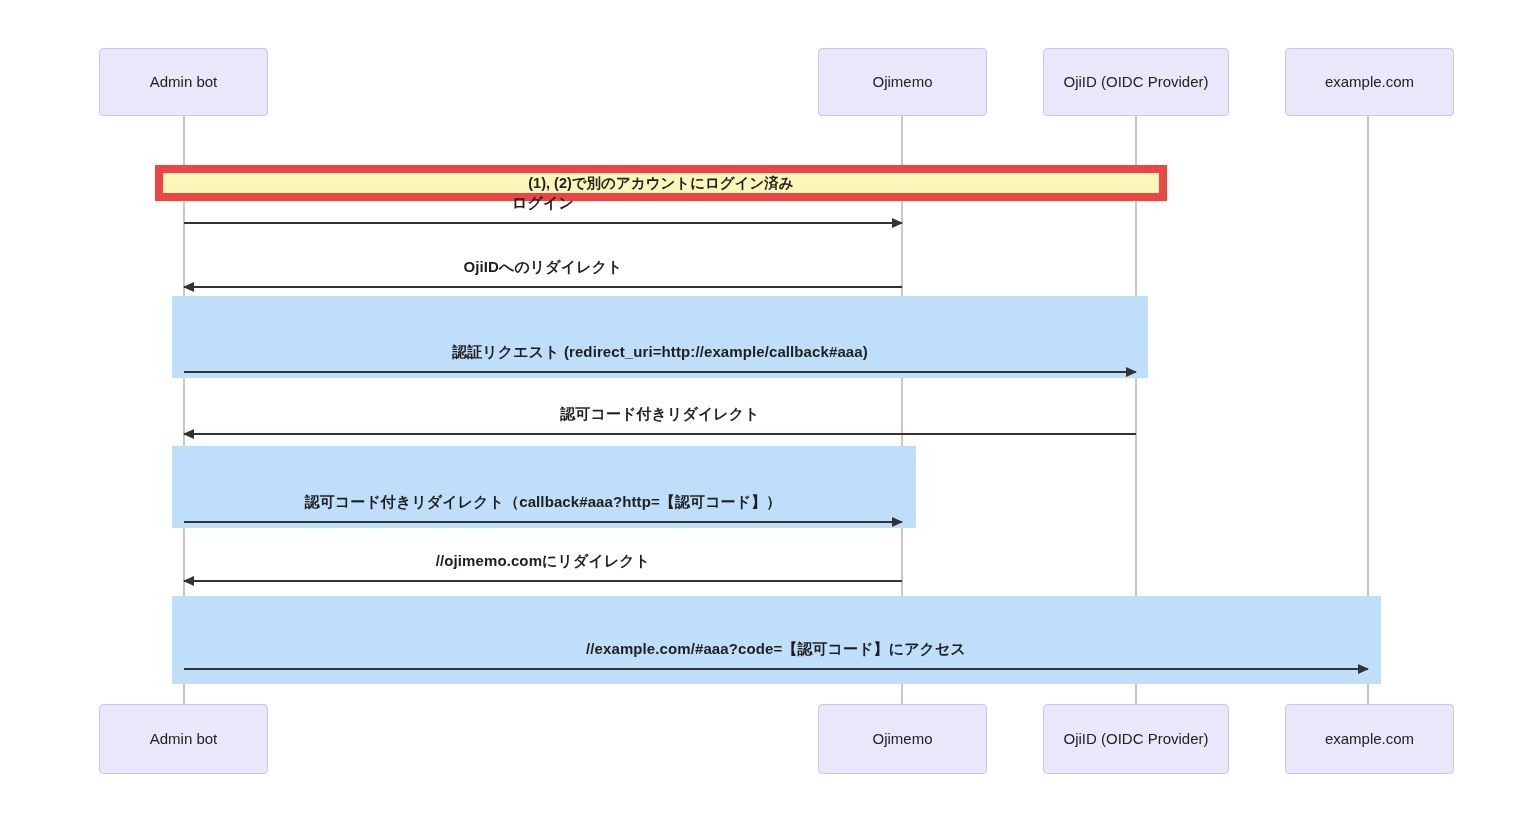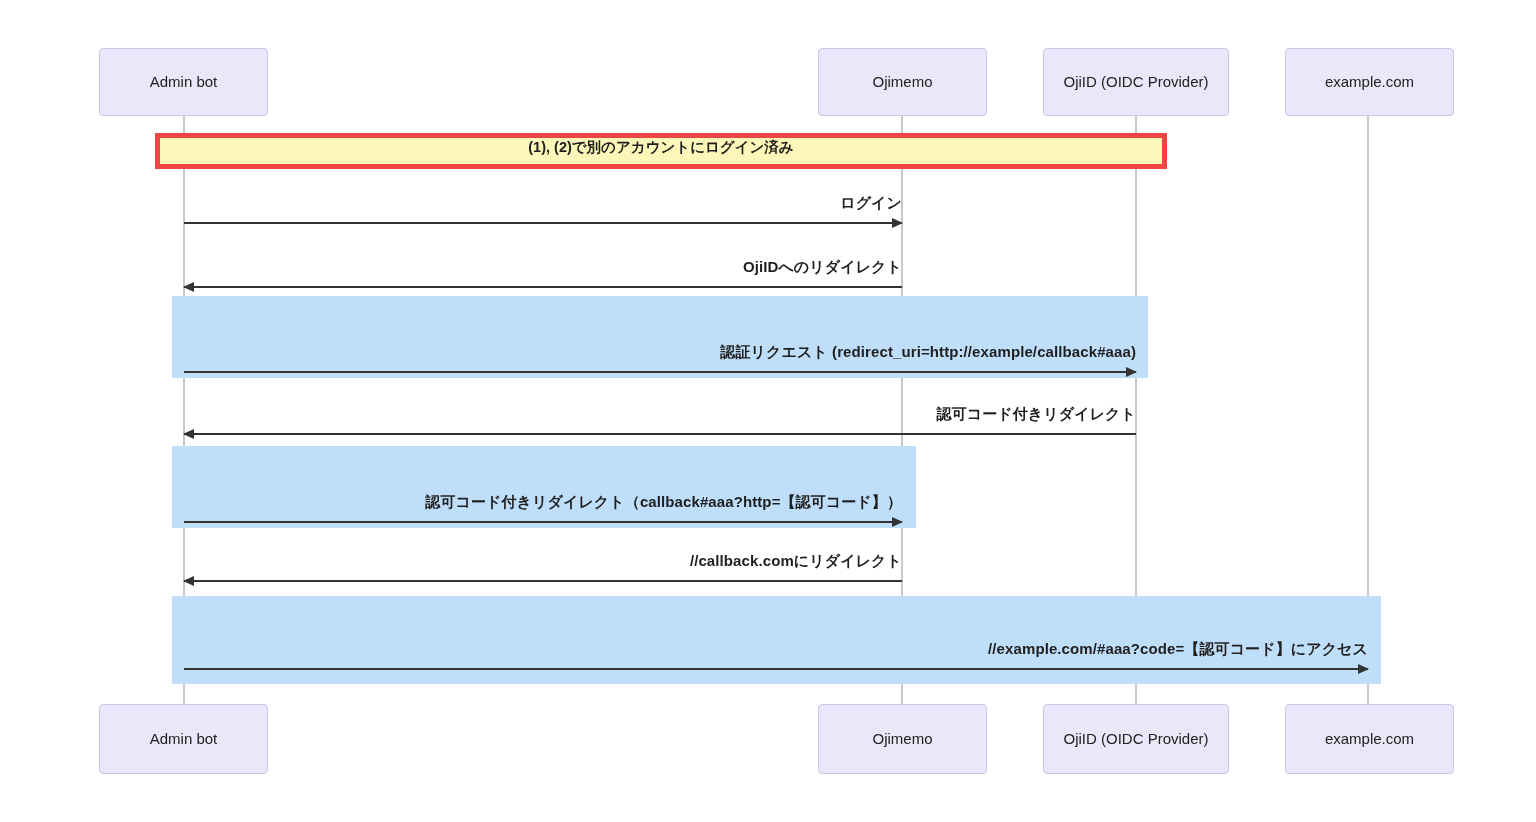--- a/index.html
+++ b/index.html
@@ -45,24 +45,25 @@
     line-height: 1.2;
     padding: 0 6px;
     white-space: nowrap;
   }
 
   
   .note-box {
     position: absolute;
     box-sizing: border-box;
     background: #fdf6b9;
-    border: 5px solid #ef4444;
+    border: 8px solid #ef4444;
     display: flex;
-    align-items: flex-start;
+    align-items: center;
     justify-content: center;
+    margin-top: 32px;
   }
   .note-label {
     font-size: 14.5px;
     font-weight: bold;
     color: #1f1f1f;
     white-space: nowrap;
   }
 
   
   .rect-highlight {
@@ -96,21 +97,21 @@
   }
   .arrow-head.left {
     left: -1px;
     border-right: 11px solid #333333;
   }
   .msg-label {
     position: absolute;
     bottom: 9px;
     left: 0;
     width: 100%;
-    text-align: right;
+    text-align: center;
     font-size: 15px;
     font-weight: bold;
     color: #1f1f1f;
     white-space: nowrap;
     letter-spacing: 0.1px;
   }
 </style>
 </head>
 <body>
 
@@ -168,21 +169,21 @@
 
   <div class="msg" style="left:184px; top:521px; width:718px;">
     <div class="msg-line" style="width:718px;"></div>
     <div class="arrow-head right"></div>
     <div class="msg-label">認可コード付きリダイレクト（callback#aaa?http=【認可コード】）</div>
   </div>
 
   <div class="msg" style="left:184px; top:580px; width:718px;">
     <div class="msg-line" style="width:718px;"></div>
     <div class="arrow-head left"></div>
-    <div class="msg-label">//callback.comにリダイレクト</div>
+    <div class="msg-label">//ojimemo.comにリダイレクト</div>
   </div>
 
   <div class="msg" style="left:184px; top:668px; width:1184px;">
     <div class="msg-line" style="width:1184px;"></div>
     <div class="arrow-head right"></div>
     <div class="msg-label">//example.com/#aaa?code=【認可コード】にアクセス</div>
   </div>
 
   <div class="actor-box" style="left:99px; top:704px; width:169px; height:70px;">
     <span class="actor-label">Admin bot</span>

